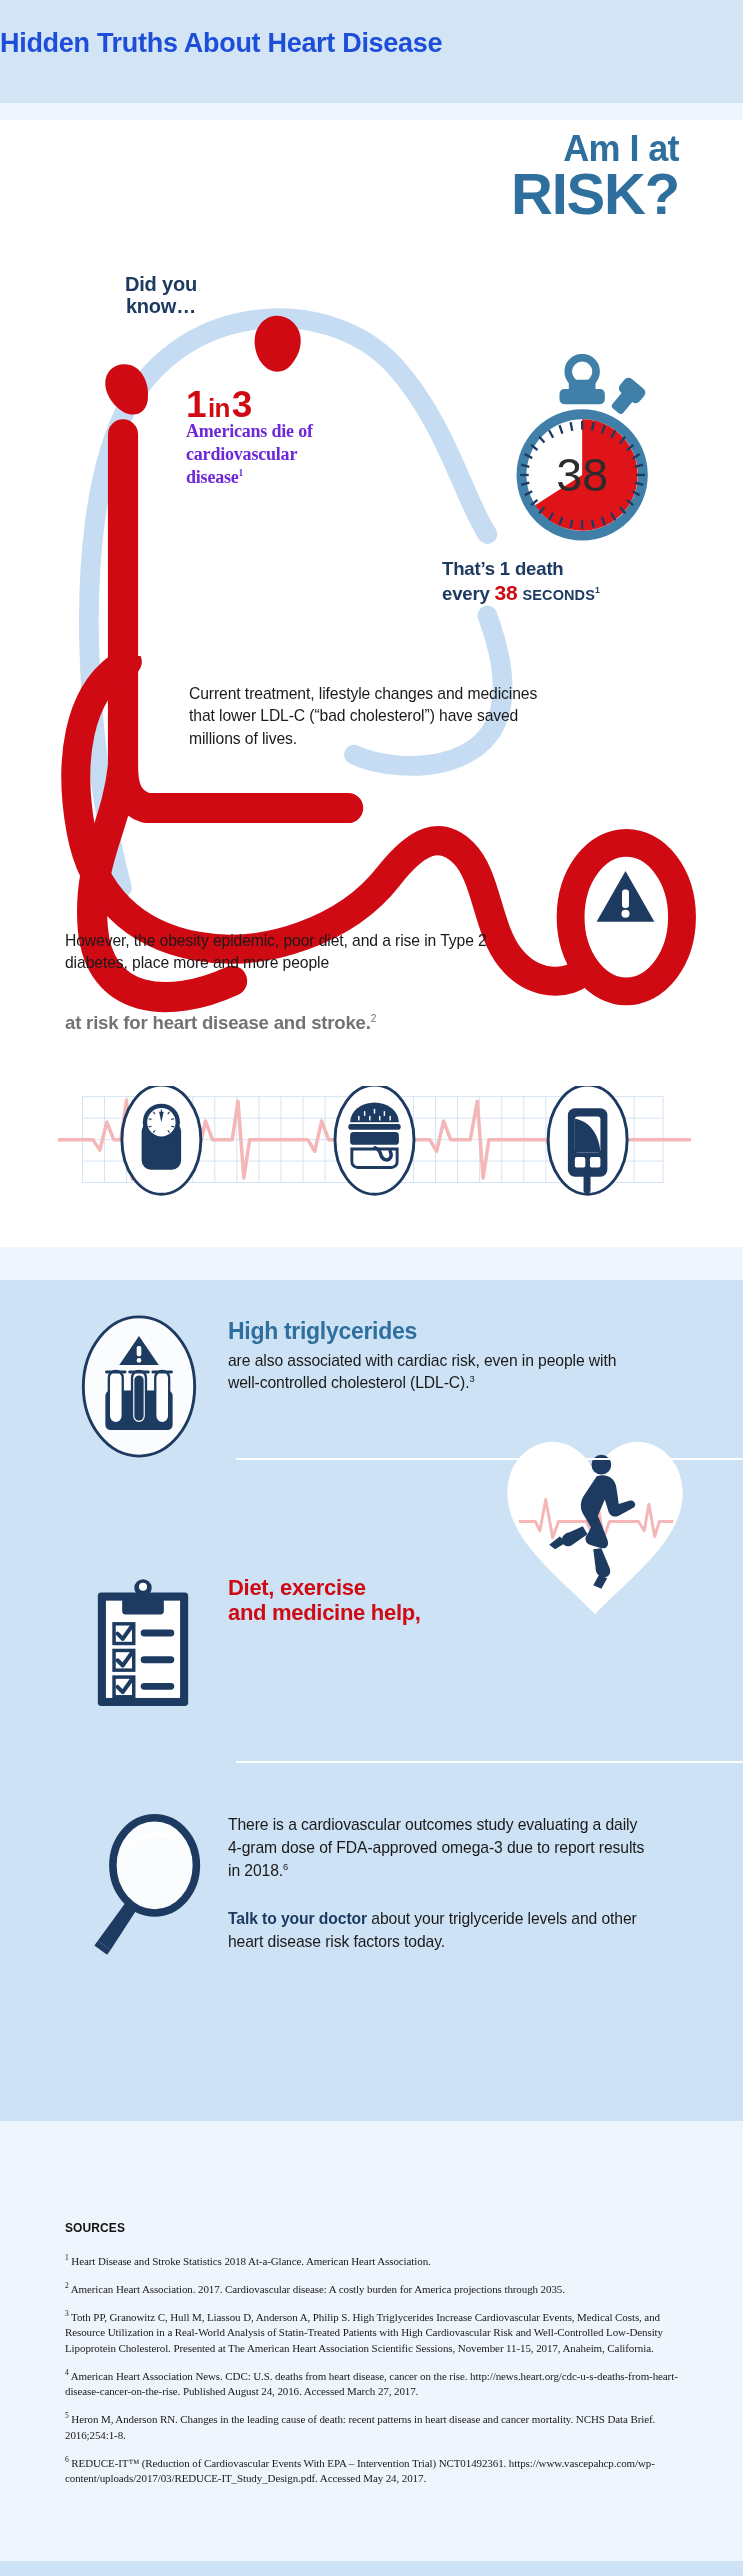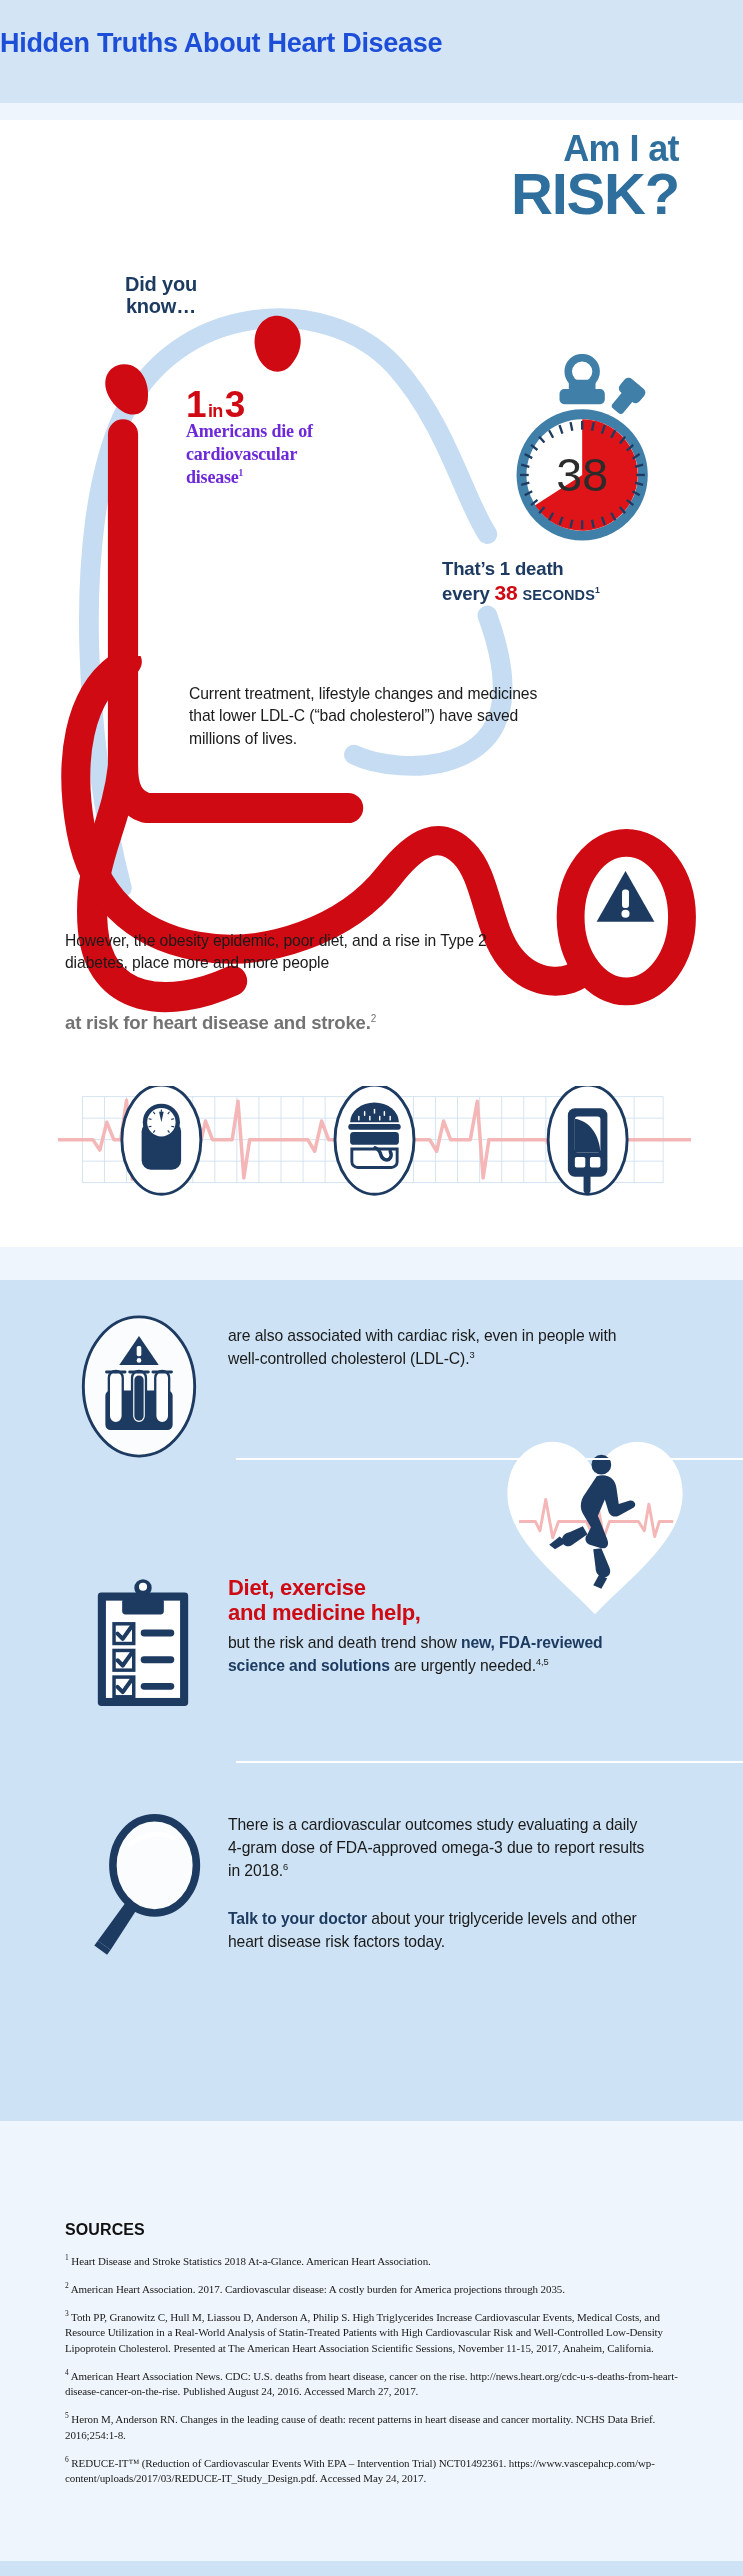--- a/index.html
+++ b/index.html
@@ -62,21 +62,21 @@
     font-size: 20px; font-weight: bold; color: #1d3a61;
     line-height: 1.12; letter-spacing: -0.2px; text-align: center;
   }
 
   .one-in-three {
     position: absolute; left: 186px; top: 386px;
     font-weight: bold; color: #cf0a13; line-height: 1;
     letter-spacing: -0.6px;
   }
   .one-in-three .big { font-size: 37px; }
-  .one-in-three .sm  { font-size: 18px; }
+  .one-in-three .sm  { font-size: 26px; }
 
   .die-of {
     position: absolute; left: 186px; top: 420px;
     font-size: 18px; font-weight: bold; color: #6d28d9;
     line-height: 1.28; letter-spacing: -0.2px; width: 273px; font-family: Liberation Serif, serif;
   }
   .die-of sup { font-size: 9.3px; font-weight: bold; vertical-align: super; }
 
   .one-death {
     position: absolute; left: 442px; top: 557px;
@@ -120,21 +120,21 @@
   .bsec .body b { color: #1d3a61; }
   .bsec .body sup { font-size: 9.3px; vertical-align: super; }
 
   .divider {
     position: absolute; height: 1.7px; background: #ffffff;
   }
 
   
   .sources-title {
     position: absolute; left: 65px; top: 2221px;
-    font-size: 16px; font-weight: bold; color: #111; letter-spacing: 0.1px;
+    font-size: 12px; font-weight: bold; color: #111; letter-spacing: 0.1px;
   }
   .sources-list {
     position: absolute; left: 65px; top: 2253px; width: 634px; font-family: Liberation Serif, serif;
   }
   .src-item {
     font-size: 11px; color: #1a1a1a; line-height: 1.42;
     margin-bottom: 11.6px; letter-spacing: -0.1px;
   }
   .src-item sup { font-size: 7.5px; vertical-align: super; }
 
@@ -366,20 +366,21 @@
   </g>
   <rect x="92" y="106" width="16" height="78" rx="8" fill="#1d3a61"></rect>
   <g stroke="#1d3a61" stroke-width="5" stroke-linecap="round">
     <line x1="44" y1="100" x2="76" y2="100"></line>
     <line x1="84" y1="100" x2="116" y2="100"></line>
     <line x1="124" y1="100" x2="156" y2="100"></line>
   </g>
 </svg>
 
 <div class="bsec" style="left:228px; top:1319px; width:395px;">
+  <div class="heading-blue">High triglycerides</div>
   <div class="body" style="margin-top:5.8px;">
     <span>are also associated with cardiac risk, even in people with well-controlled cholesterol (LDL-C).</span><sup>3</sup>
   </div>
 </div>
 
 <svg class="art" style="left:499px; top:1423px; width:192px; height:197px;" viewBox="0 0 330 340">
   <path d="M 165 330 C 110 272 18 206 14 128 C 10 62 62 24 106 34 C 138 41 158 68 165 88
            C 172 68 192 41 224 34 C 268 24 320 62 316 128 C 312 206 220 272 165 330 Z" fill="#ffffff"></path>
   <path d="M 34 170 L 62 170 L 70 186 L 80 132 L 92 198 L 102 170 L 150 170 L 158 186
            L 168 132 L 180 198 L 190 170 L 240 170 L 250 186 L 258 140 L 268 196 L 276 170 L 300 170" fill="none" stroke="#f4b6b6" stroke-width="5" stroke-linejoin="round"></path>
@@ -420,23 +421,20 @@
     <rect x="94" y="142" width="58" height="12" rx="6"></rect>
     <rect x="94" y="188" width="58" height="12" rx="6"></rect>
   </g>
 </svg>
 
 <div class="bsec" style="left:228px; top:1575px; width:401px;">
   <div class="heading-red">
     <span>Diet, exercise</span><br>
     <span>and medicine help,</span>
   </div>
-  <div class="body" style="margin-top:7px;">
-    <span>but the risk and death trend show </span><b>new, FDA-reviewed science and solutions</b><span> are urgently needed.</span><sup>4,5</sup>
-  </div>
 </div>
 
 <div class="divider" style="left:236px; top:1761px; width:508px;"></div>
 
 <svg class="art" style="left:86px; top:1812px; width:128px; height:145px;" viewBox="0 0 220 250">
   <ellipse cx="118" cy="92" rx="72" ry="82" fill="#fbfcfd" stroke="#1d3a61" stroke-width="13"></ellipse>
   <path d="M 76 56 C 96 38 128 34 150 44" fill="none" stroke="#ffffff" stroke-width="8" stroke-linecap="round"></path>
   <path d="M 74 148 L 20 222 L 42 238 L 90 164 Z" fill="#1d3a61"></path>
   <path d="M 20 222 L 42 238 L 36 246 L 14 230 Z" fill="#1d3a61"></path>
 </svg>

